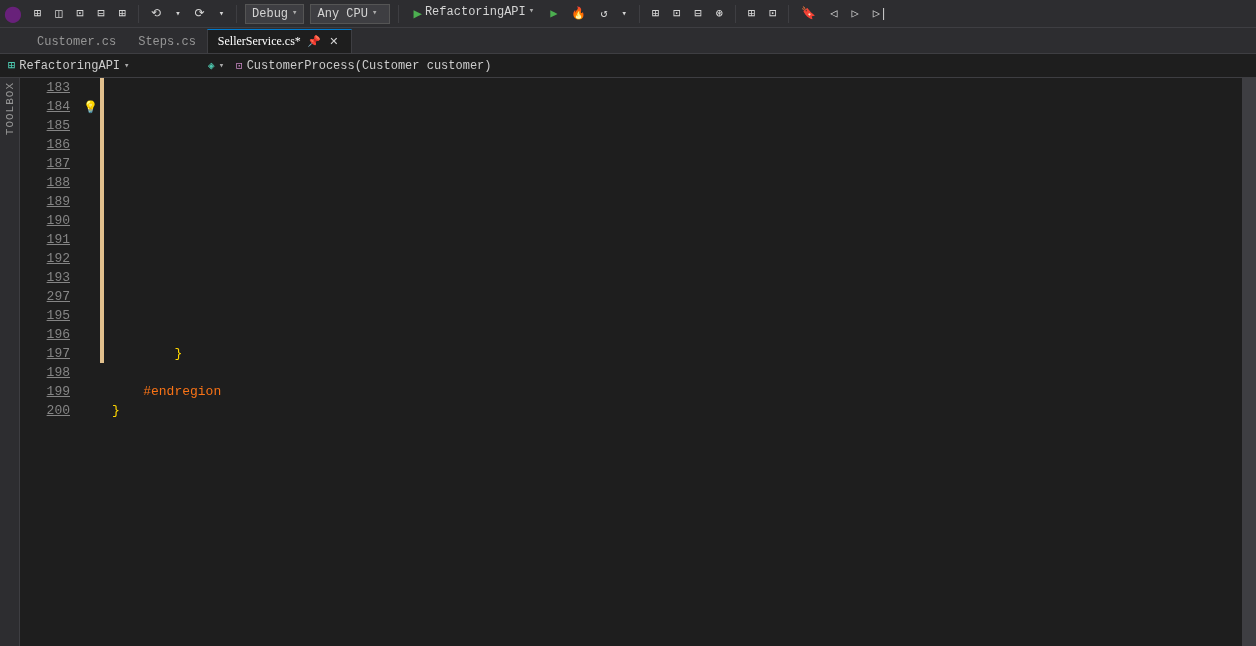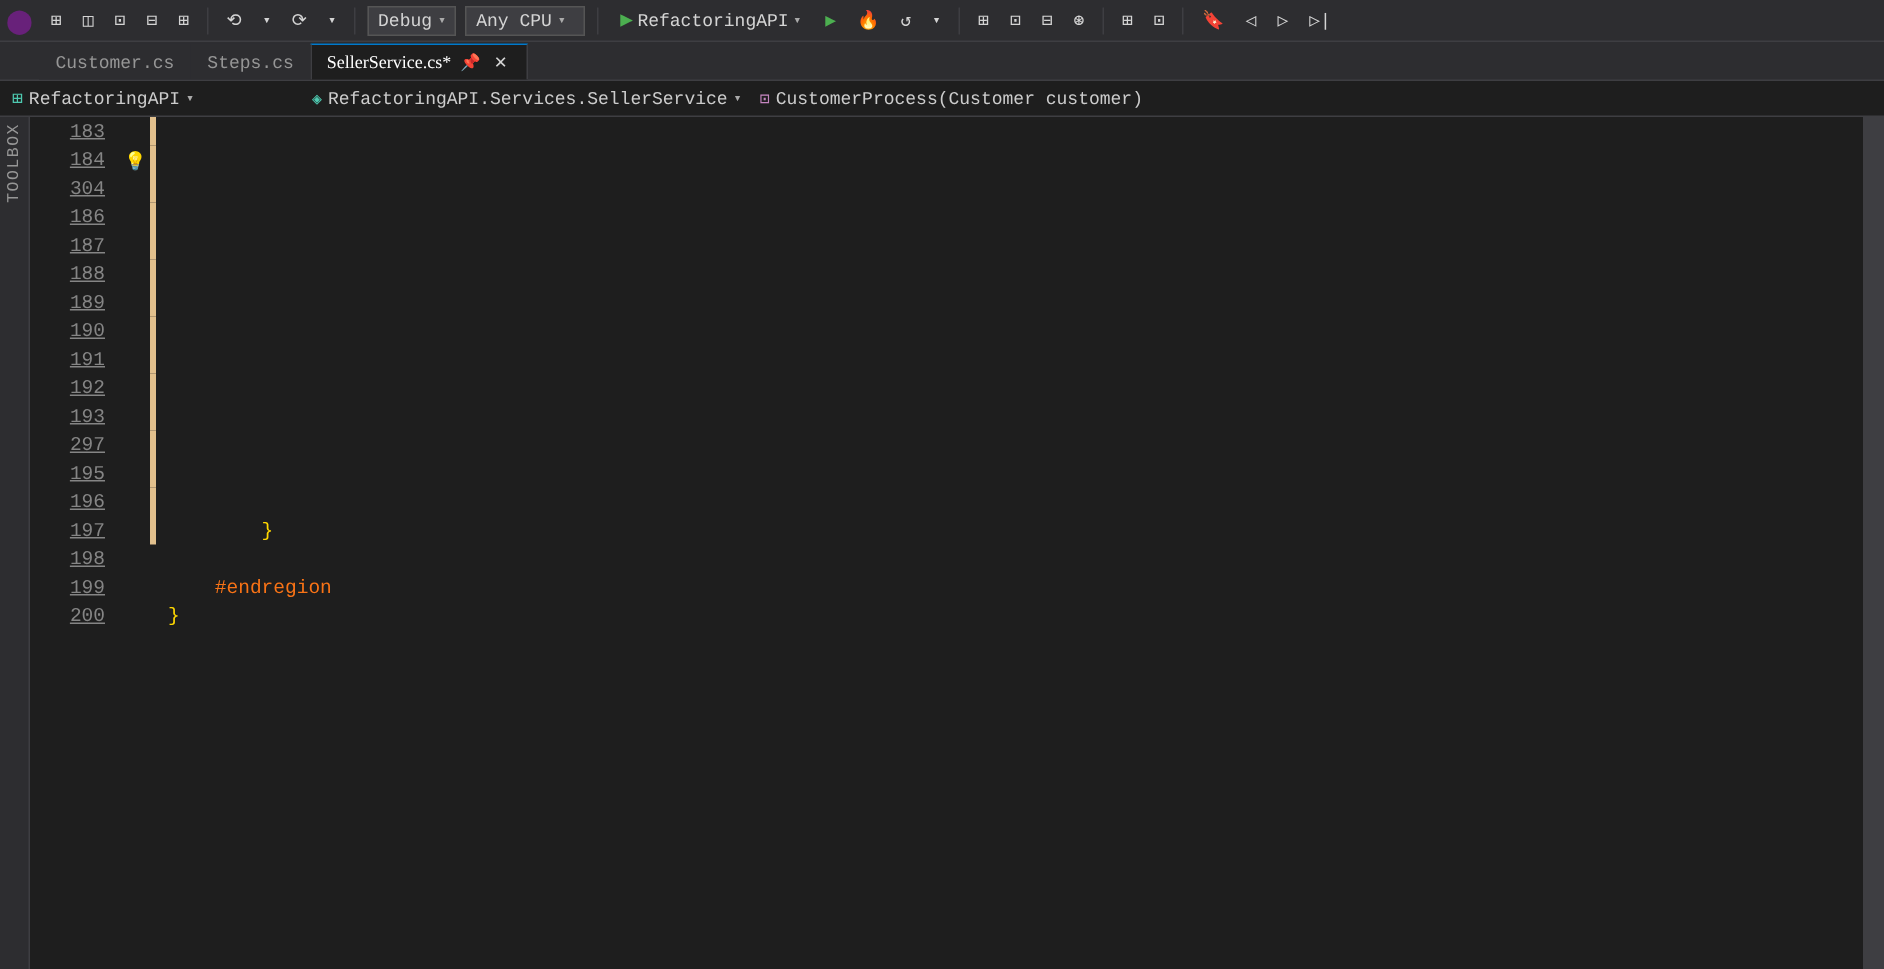--- a/index.html
+++ b/index.html
@@ -39,21 +39,20 @@
       background: #3e3e42;
       margin: 0 2px;
     }
     .toolbar-dropdown {
       background: #3e3e42;
       border: 1px solid #555;
       color: #d4d4d4;
       font-size: 12px;
       padding: 2px 6px;
       display: flex;
-      align-items: center;
       gap: 4px;
       cursor: pointer;
     }
     .toolbar-dropdown .arrow { font-size: 9px; color: #aaa; }
 
     
     .tab-bar {
       background: #2d2d30;
       height: 26px;
       display: flex;
@@ -317,40 +316,39 @@
 </div>
 
 <div class="breadcrumb-bar">
   <div class="breadcrumb-left">
     <span style="color:#4ec9b0; font-size:12px;">⊞</span>
     <span>RefactoringAPI</span>
     <span class="arrow" style="font-size:9px; color:#aaa;">▾</span>
   </div>
   <div class="breadcrumb-right">
     <span style="color:#4ec9b0; font-size:11px;">◈</span>
-    <span>RefactoringAPI.Services.SellerService</span>
     <span class="arrow" style="font-size:9px; color:#aaa;">▾</span>
     <span class="breadcrumb-separator"></span>
     <span style="color:#c586c0; font-size:11px;">⊡</span>
     <span>CustomerProcess(Customer customer)</span>
   </div>
 </div>
 
 <div class="main-area">
 
   <div class="toolbox">
     <span class="toolbox-label">Toolbox</span>
   </div>
 
   <div class="editor-area">
 
     <div class="line-numbers" id="line-nums">
         <div class="line-number">183</div>
         <div class="line-number">184</div>
-        <div class="line-number">304</div>
+        <div class="line-number">185</div>
         <div class="line-number">186</div>
         <div class="line-number">187</div>
         <div class="line-number">188</div>
         <div class="line-number">189</div>
         <div class="line-number">190</div>
         <div class="line-number">191</div>
         <div class="line-number">192</div>
         <div class="line-number">193</div>
         <div class="line-number">297</div>
         <div class="line-number">195</div>

